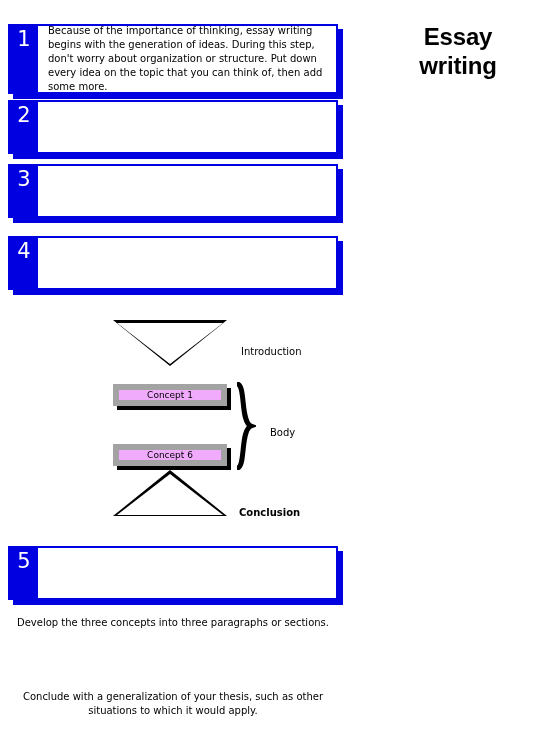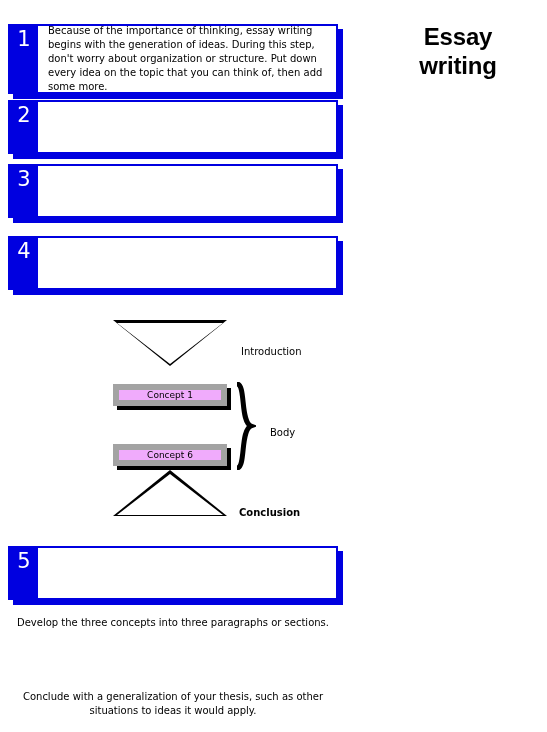--- a/index.html
+++ b/index.html
@@ -283,13 +283,13 @@
 </div>
 
 <div class="step" id="step-5">
   <div class="shadow"></div>
   <div class="frame">
     <div class="num">5</div>
   </div>
 </div>
 
 <p class="note" id="note-1">Develop the three concepts into three paragraphs or sections.</p>
-<p class="note" id="note-2">Conclude with a generalization of your thesis, such as other situations to ideas it would apply.</p>
+<p class="note" id="note-2">Conclude with a generalization of your thesis, such as other situations to which it would apply.</p>
 
 </body></html>

